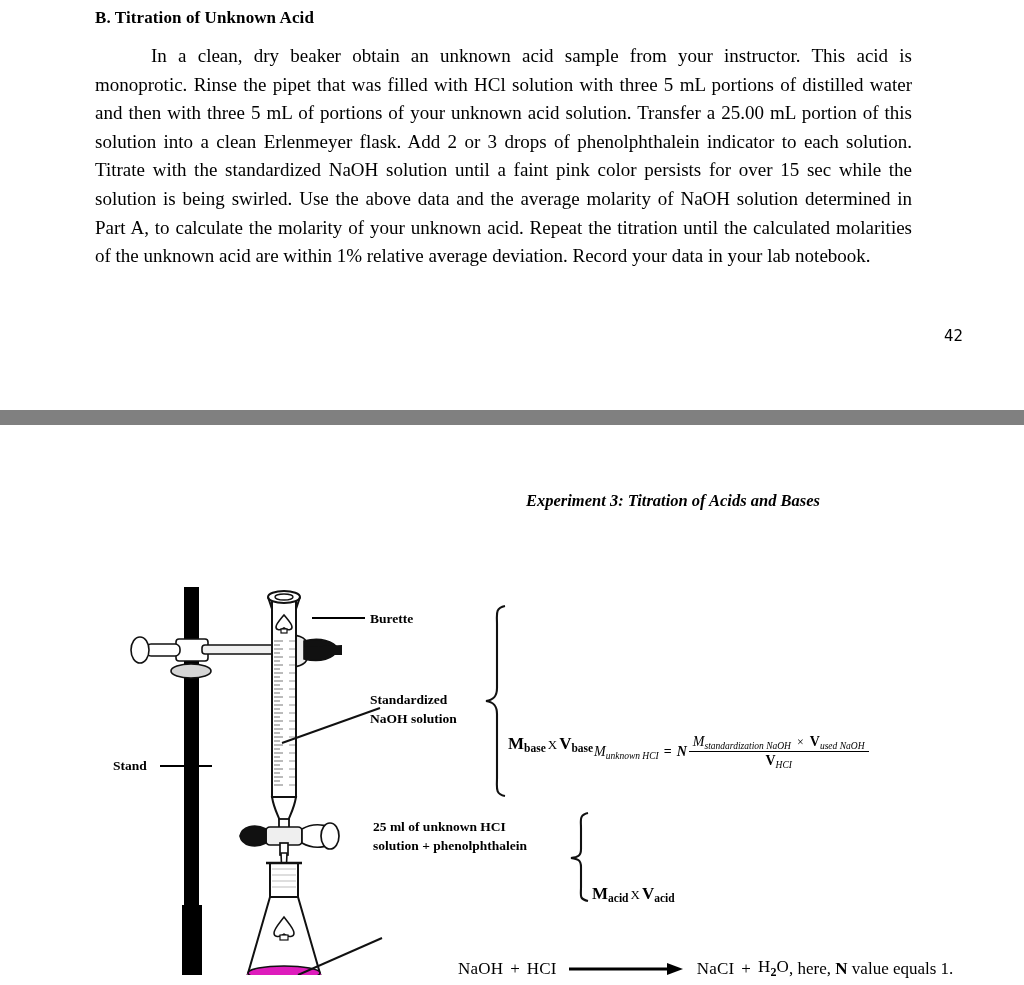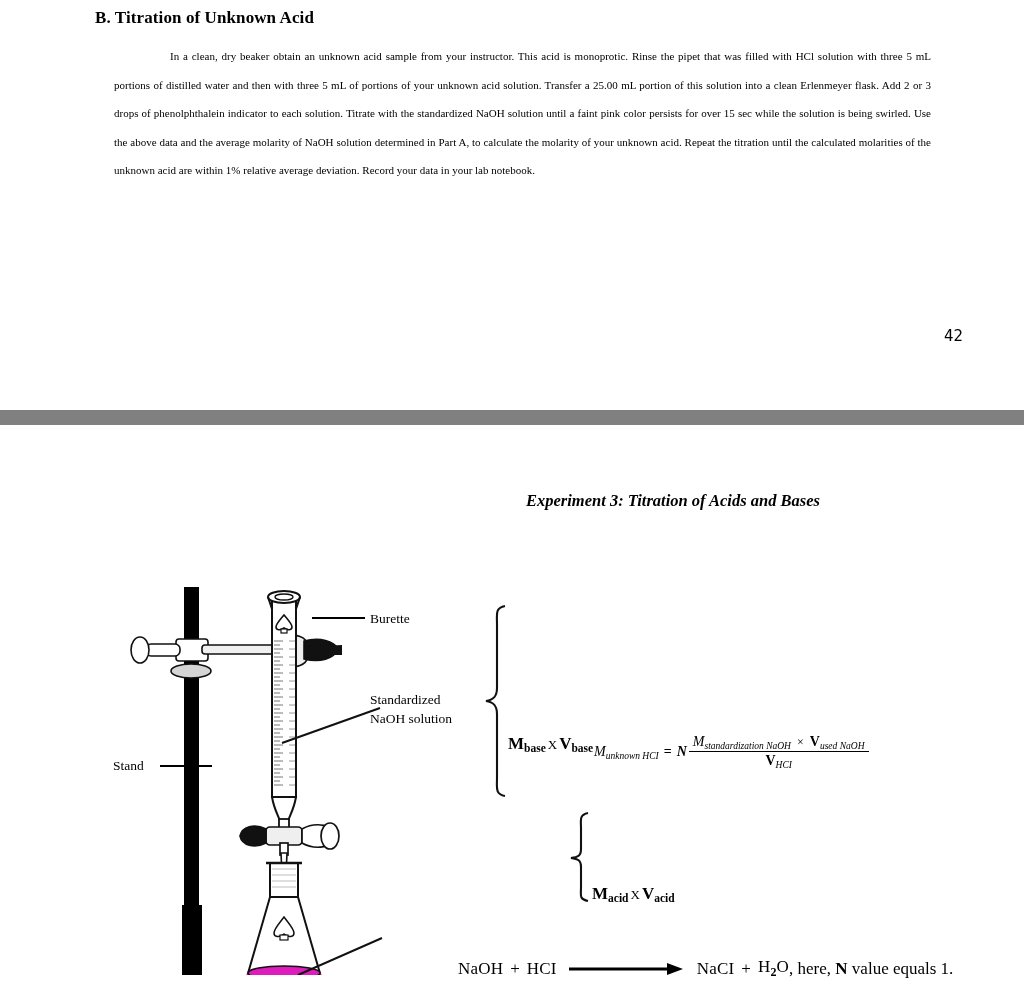--- a/index.html
+++ b/index.html
@@ -29,26 +29,25 @@
     top: 8px;
     font-size: 17px;
     font-weight: bold;
     letter-spacing: .1px;
   }
   #body-paragraph {
     position: absolute;
     left: 95px;
     top: 42px;
     width: 817px;
-    font-size: 11px;
+    font-size: 19px;
     line-height: 28.6px;
     text-align: justify;
     text-indent: 56px;
     hyphens: none;
-    margin-left: 19px;
   }
   #page-number {
     position: absolute;
     left: 944px;
     top: 327px;
     font-family: "DejaVu Sans", sans-serif;
     font-size: 15px;
   }
 
   
@@ -83,21 +82,21 @@
   #apparatus-figure {
     position: absolute;
     left: 90px;
     top: 150px;
   }
 
   
   .callout {
     position: absolute;
     font-size: 13.5px;
-    font-weight: normal;
+    font-weight: bold;
     line-height: 19px;
     white-space: nowrap;
   }
   #label-stand    { left: 105px; top: 331px; margin-left: 8px; }
   #label-burette  { left: 370px; top: 184px; }
   #label-naoh     { left: 370px; top: 265px; }
   #label-flask    { left: 373px; top: 392px; }
 
   
   .expr {
@@ -314,20 +313,24 @@
 
   <div class="callout" id="label-stand">Stand</div>
 
   <div class="callout" id="label-burette">Burette</div>
 
   <div class="callout" id="label-naoh">
     <span>Standardized</span><br>
     <span>NaOH solution</span>
   </div>
 
+  <div class="callout" id="label-flask">
+    <span>25 ml of unknown  HCI</span><br>
+    <span>solution + phenolphthalein</span>
+  </div>
 
   <svg style="position:absolute;left:483px;top:179px;" width="34" height="194" viewBox="0 0 34 194">
     <path d="M22 2 C 12 4 14 10 14 20 L14 84 C14 93 10 96 3 97
              C10 98 14 101 14 110 L14 174 C14 184 12 190 22 192" fill="none" stroke="#111" stroke-width="2.1"></path>
   </svg>
 
   <svg style="position:absolute;left:568px;top:386px;" width="30" height="92" viewBox="0 0 30 92">
     <path d="M20 2 C 11 4 13 9 13 17 L13 38 C13 45 10 46 3 47
              C10 48 13 49 13 56 L13 76 C13 85 11 88 20 90" fill="none" stroke="#111" stroke-width="2.1"></path>
   </svg>

